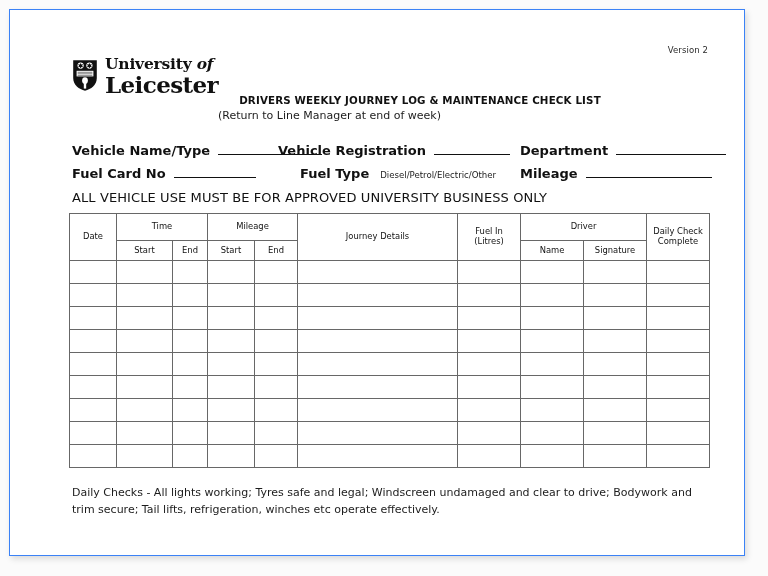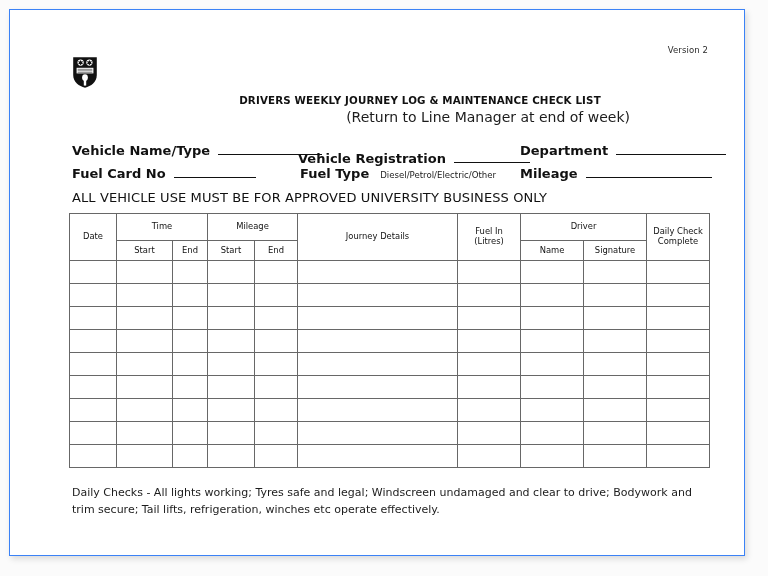--- a/index.html
+++ b/index.html
@@ -85,25 +85,25 @@
     top: 84px;
     width: 420px;
     text-align: center;
     font-size: 10.3px;
     font-weight: bold;
     color: #111111;
     letter-spacing: 0.15px;
   }
   .doc-subtitle {
     position: absolute;
-    left: 200px;
+    left: 208px;
     top: 99px;
     width: 420px;
-    text-align: right;
-    font-size: 14px;
+    text-align: left;
+    font-size: 11px;
     color: #1c1c1c;
   }
 
   
   .field-row {
     position: absolute;
     left: 0;
     width: 736px;
     height: 16px;
   }
@@ -193,31 +193,35 @@
         <circle cx="17.4" cy="6.6" r="3.1" fill="#ffffff"></circle>
         <path d="M8.6 3.9 L9.4 5.6 L11.2 5.3 L10.1 6.8 L11.2 8.2 L9.4 8.0 L8.6 9.6 L7.8 8.0 L6.0 8.2 L7.1 6.8 L6.0 5.3 L7.8 5.6 Z" fill="#111111"></path>
         <path d="M17.4 3.9 L18.2 5.6 L20.0 5.3 L18.9 6.8 L20.0 8.2 L18.2 8.0 L17.4 9.6 L16.6 8.0 L14.8 8.2 L15.9 6.8 L14.8 5.3 L16.6 5.6 Z" fill="#111111"></path>
         <rect x="4.6" y="11.8" width="16.8" height="5.6" fill="#ffffff"></rect>
         <rect x="5.6" y="12.8" width="14.8" height="0.9" fill="#6d6d6d"></rect>
         <rect x="5.6" y="14.4" width="14.8" height="0.9" fill="#6d6d6d"></rect>
         <rect x="5.6" y="16.0" width="14.8" height="0.7" fill="#6d6d6d"></rect>
         <ellipse cx="13" cy="21.6" rx="2.9" ry="3.4" fill="#ffffff"></ellipse>
         <rect x="11.8" y="24.0" width="2.4" height="5.6" fill="#ffffff"></rect>
       </svg>
+      <div class="logo-words">
+        <div class="logo-line1"><span>University</span> <span class="of">of</span></div>
+        <div class="logo-line2">Leicester</div>
+      </div>
     </div>
 
     <div class="doc-title">DRIVERS WEEKLY JOURNEY LOG &amp; MAINTENANCE CHECK LIST</div>
     <div class="doc-subtitle">(Return to Line Manager at end of week)</div>
 
     <div class="field-row" style="top:133px;">
       <div class="field" style="left:62px;">
         <span class="field-label">Vehicle Name/Type</span>
         <span class="field-rule" style="width:104px;"></span>
       </div>
-      <div class="field" style="left:288px;margin-top:8px;">
+      <div class="field" style="left:268px;">
         <span class="field-label">Vehicle Registration</span>
         <span class="field-rule" style="width:76px;"></span>
       </div>
       <div class="field" style="left:510px;">
         <span class="field-label">Department</span>
         <span class="field-rule" style="width:110px;"></span>
       </div>
     </div>
 
     <div class="field-row" style="top:156px;">

